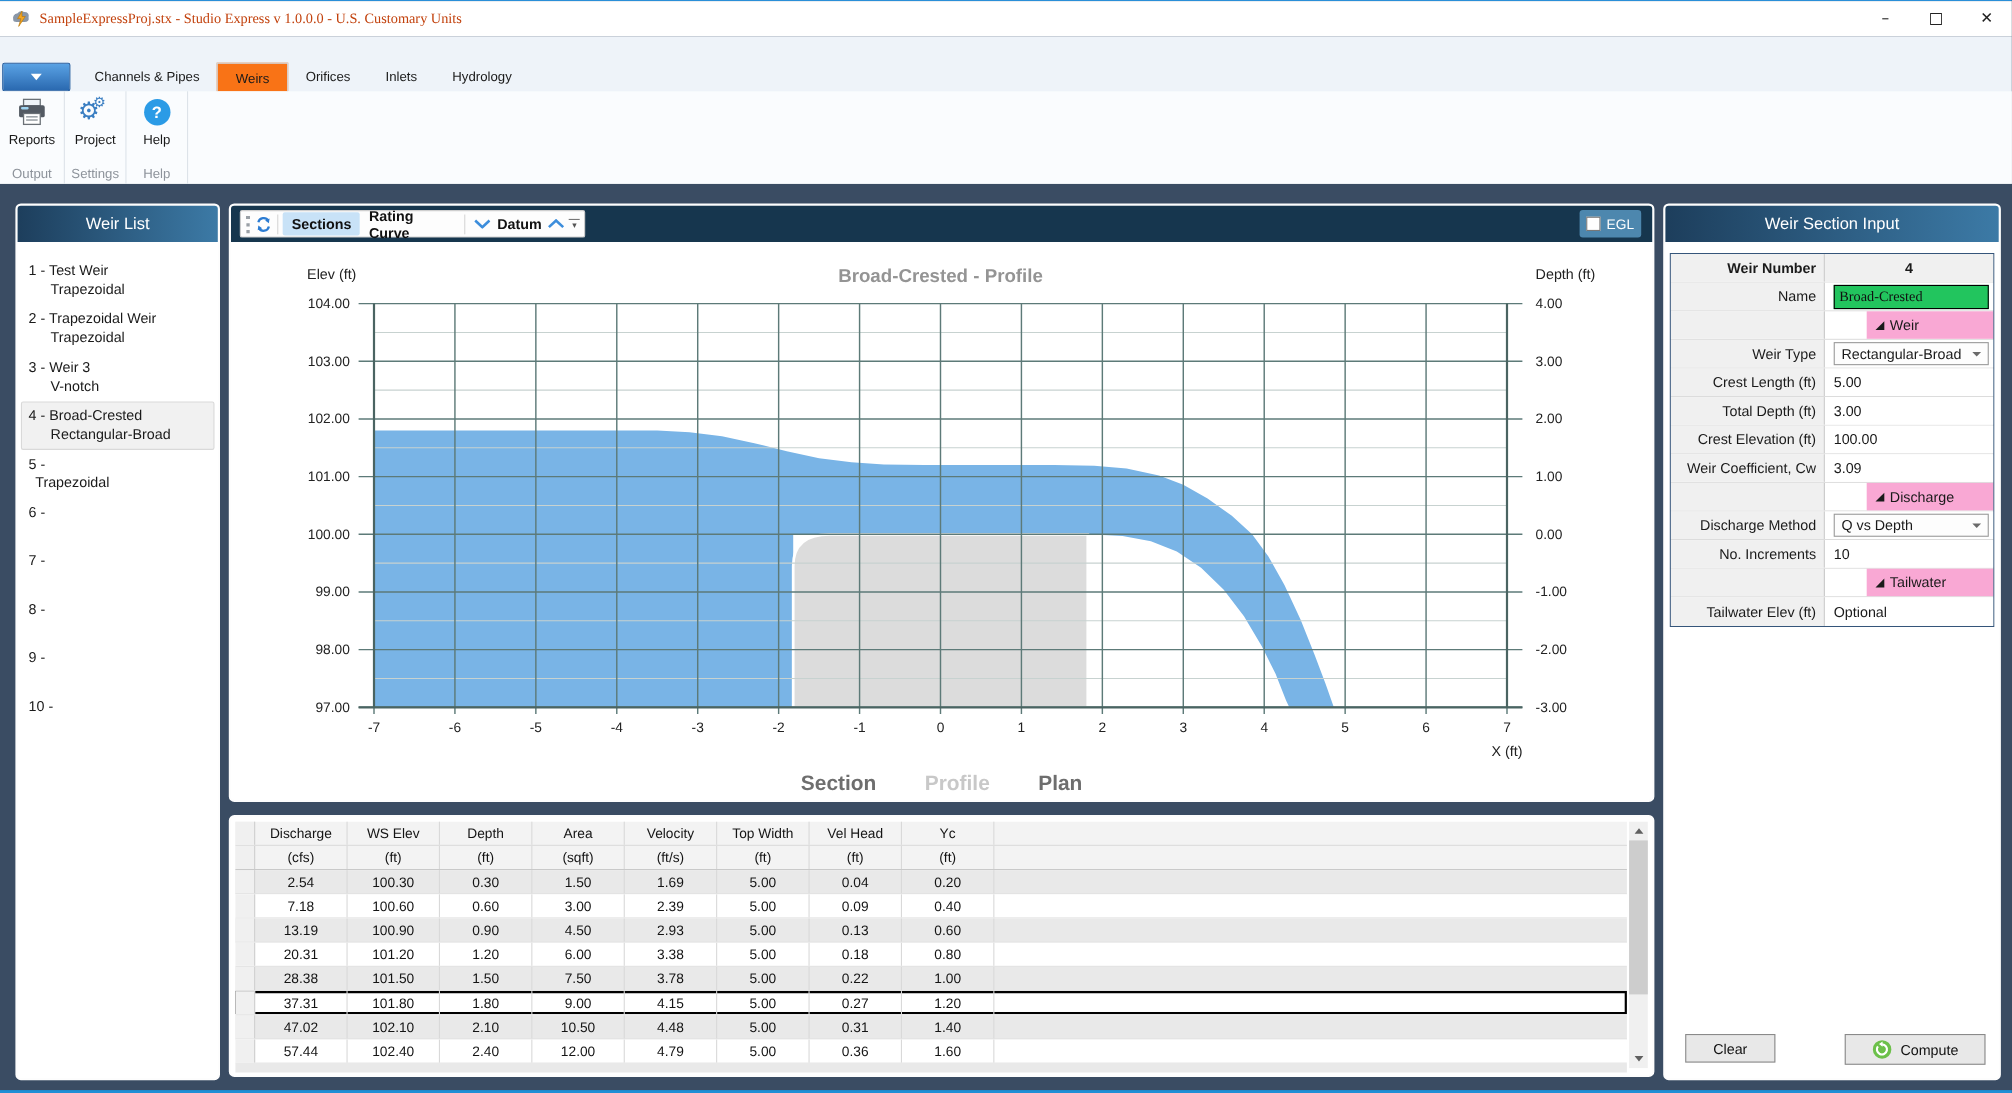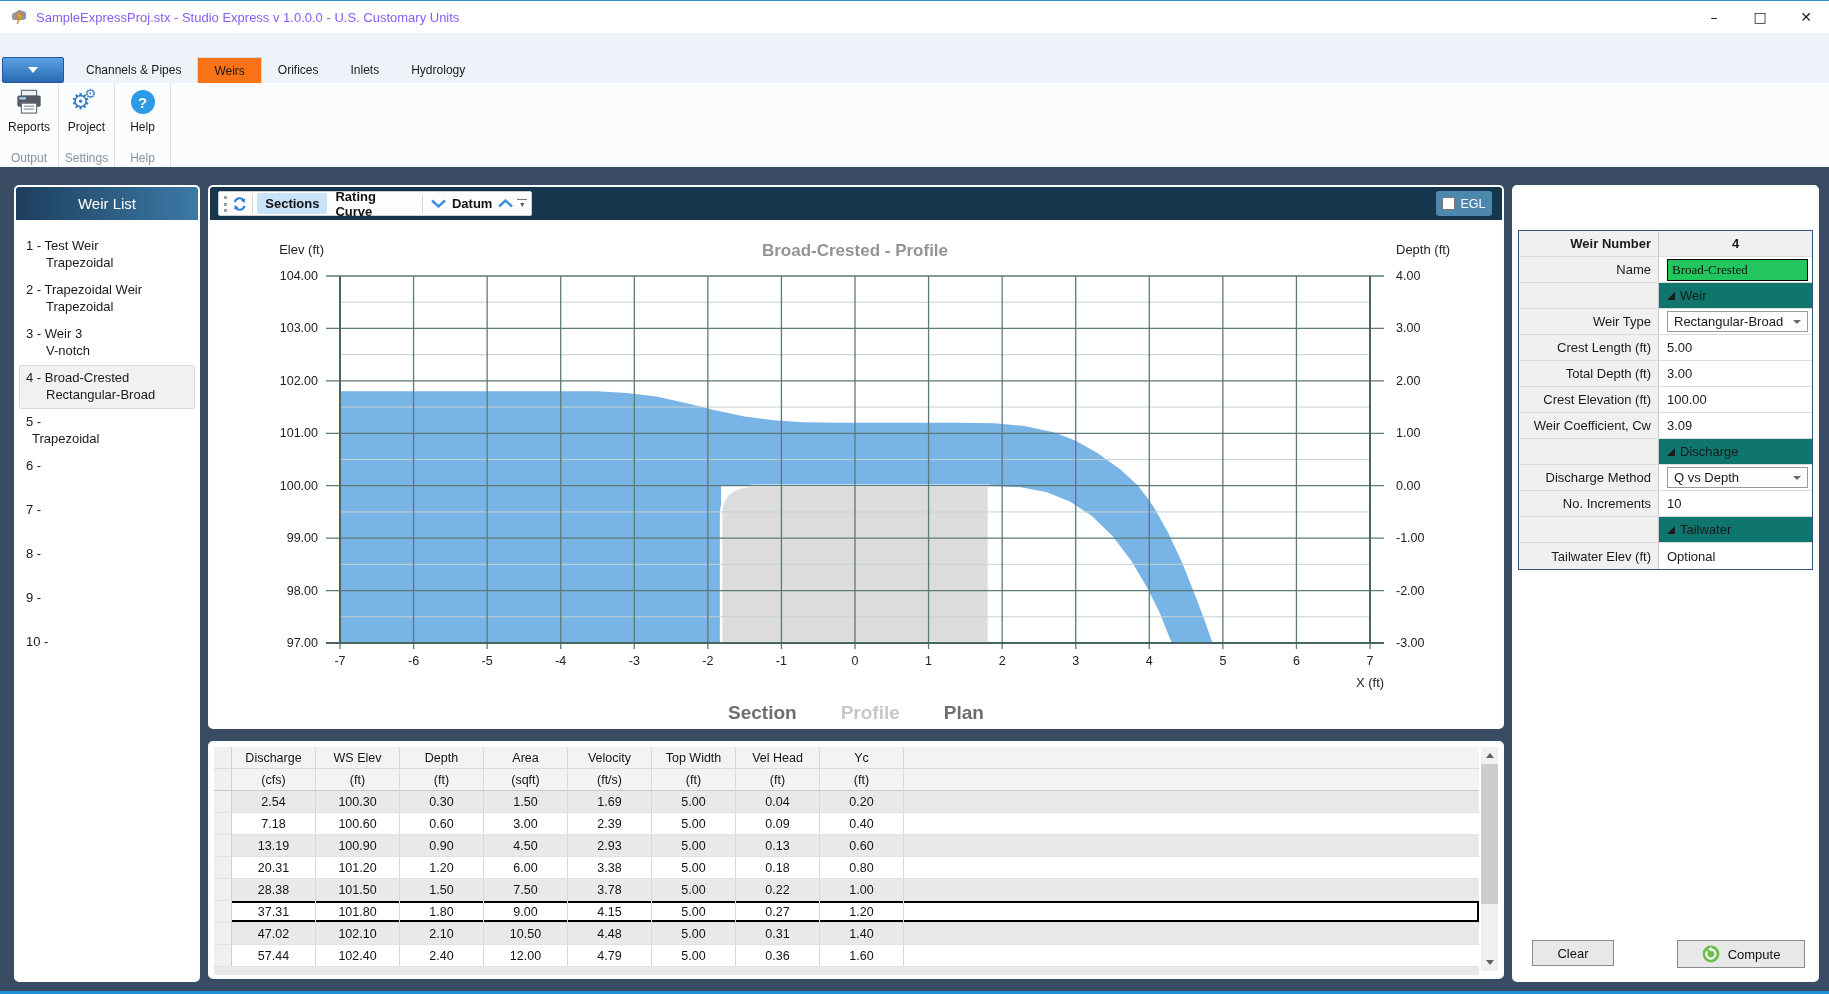--- a/index.html
+++ b/index.html
@@ -3,21 +3,21 @@
 <meta charset="utf-8">
 <style>
   * { margin:0; padding:0; box-sizing:border-box; }
   html,body { width:1829px; height:994px; overflow:hidden; }
   body { font-family:"Liberation Sans", sans-serif; background:#3a4c63; }
   .window { position:relative; width:1829px; height:994px; background:#3a4c63; border-top:1px solid #2a8fd8; }
 
   
   .titlebar { position:absolute; left:0; top:0; width:1829px; height:32px; background:#ffffff; display:flex; align-items:center; }
   .app-icon { margin-left:10px; width:18px; height:18px; flex:0 0 auto; }
-  .title-text { margin-left:8px; font-size:13px; color:#8b5cf6; }
+  .title-text { margin-left:8px; font-size:13px; color:#c2410c;font-family:Liberation Serif, serif; }
   .winbtns { margin-left:auto; display:flex; height:32px; }
   .winbtn { width:46px; height:32px; display:flex; align-items:center; justify-content:center; font-size:14px; color:#222; font-family:"DejaVu Sans", sans-serif; }
 
   
   .ribbon { position:absolute; left:0; top:32px; width:1829px; height:134px; background:#eef3f9; border-bottom:1px solid #d4dae1; }
   .appmenu { position:absolute; left:2px; top:24px; width:62px; height:26px; border:1px solid #1f5a9e; border-radius:2px;
              background:linear-gradient(180deg,#5aa2e4,#2a69b0); display:flex; align-items:center; justify-content:center; }
   .appmenu .tri { width:0; height:0; border-left:5px solid transparent; border-right:5px solid transparent; border-top:6px solid #fff; }
   .ribbon-tabs { position:absolute; left:70px; top:24px; height:26px; display:flex; }
   .ribbon-tab { padding:0 16px; height:26px; display:flex; align-items:center; font-size:12px; color:#1a1a1a; }
@@ -89,21 +89,21 @@
   
   .input-card { left:1512px; top:184px; width:307px; height:797px; }
   .pgrid { position:absolute; left:4px; top:43px; right:4px; border:1px solid #35557a; }
   .prow { display:flex; height:26px; border-bottom:1px solid #dcdcdc; }
   .prow:last-child { border-bottom:none; }
   .plabel { width:140px; flex:0 0 auto; background:#f0f0f0; border-right:1px solid #c8c8c8; display:flex; align-items:center; justify-content:flex-end;
             padding-right:7px; font-size:13px; color:#1a1a1a; }
   .pval { flex:1 1 auto; background:#fff; display:flex; align-items:center; padding:0 4px 0 8px; font-size:13px; color:#1a1a1a; }
   .prow.header .plabel { font-weight:bold; }
   .prow.header .pval { background:#f0f0f0; font-weight:bold; justify-content:center; padding-left:4px; }
-  .prow.group .pval { background:#0f766e; gap:5px; }
+  .prow.group .pval { background:#f9a8d4; gap:5px;margin-left:38px; }
   .gtri { width:0; height:0; border-left:8px solid transparent; border-bottom:8px solid #1a1a1a; }
   .val-input { width:100%; height:22px; border:1.5px solid #000; font-size:13px; padding:0 4px; font-family:Liberation Serif, serif; background:#22c55e; color:#111; }
   .dd { width:100%; height:21px; border:1px solid #9a9a9a; background:#fdfdfd; display:flex; align-items:center; justify-content:space-between; padding:0 6px; font-size:13px; }
   .dd-chev { width:0;height:0;border-left:4px solid transparent;border-right:4px solid transparent;border-top:4px solid #6a6a6a; }
   .btn { border:1px solid #8a8a8a; background:#e8e8e8; font-size:13px; color:#111; display:flex; align-items:center; justify-content:center; font-family:"Liberation Sans", sans-serif; }
   .clear-btn { position:absolute; left:18px; bottom:14px; width:82px; height:26px; }
   .compute-btn { position:absolute; right:12px; bottom:12px; width:128px; height:28px; gap:8px; }
 
   .bottom-accent { position:absolute; left:0; bottom:0; width:1829px; height:3px; background:#1f8fd6; }
 </style>
@@ -461,20 +461,21 @@
           <span class="tri-up"></span>
         </div>
       <div class="thumb"></div>
       <div class="arr dn">
           <span class="tri-dn"></span>
         </div>
     </div>
   </div>
 
   <div class="card input-card">
+    <div class="card-header">Weir Section Input</div>
     <div class="pgrid">
         <div class="prow header">
           <div class="plabel">Weir Number</div>
           <div class="pval">4</div>
         </div>
         <div class="prow input">
           <div class="plabel">Name</div>
           <div class="pval">
             <input class="val-input" type="text" value="Broad-Crested" style="">
           </div>

